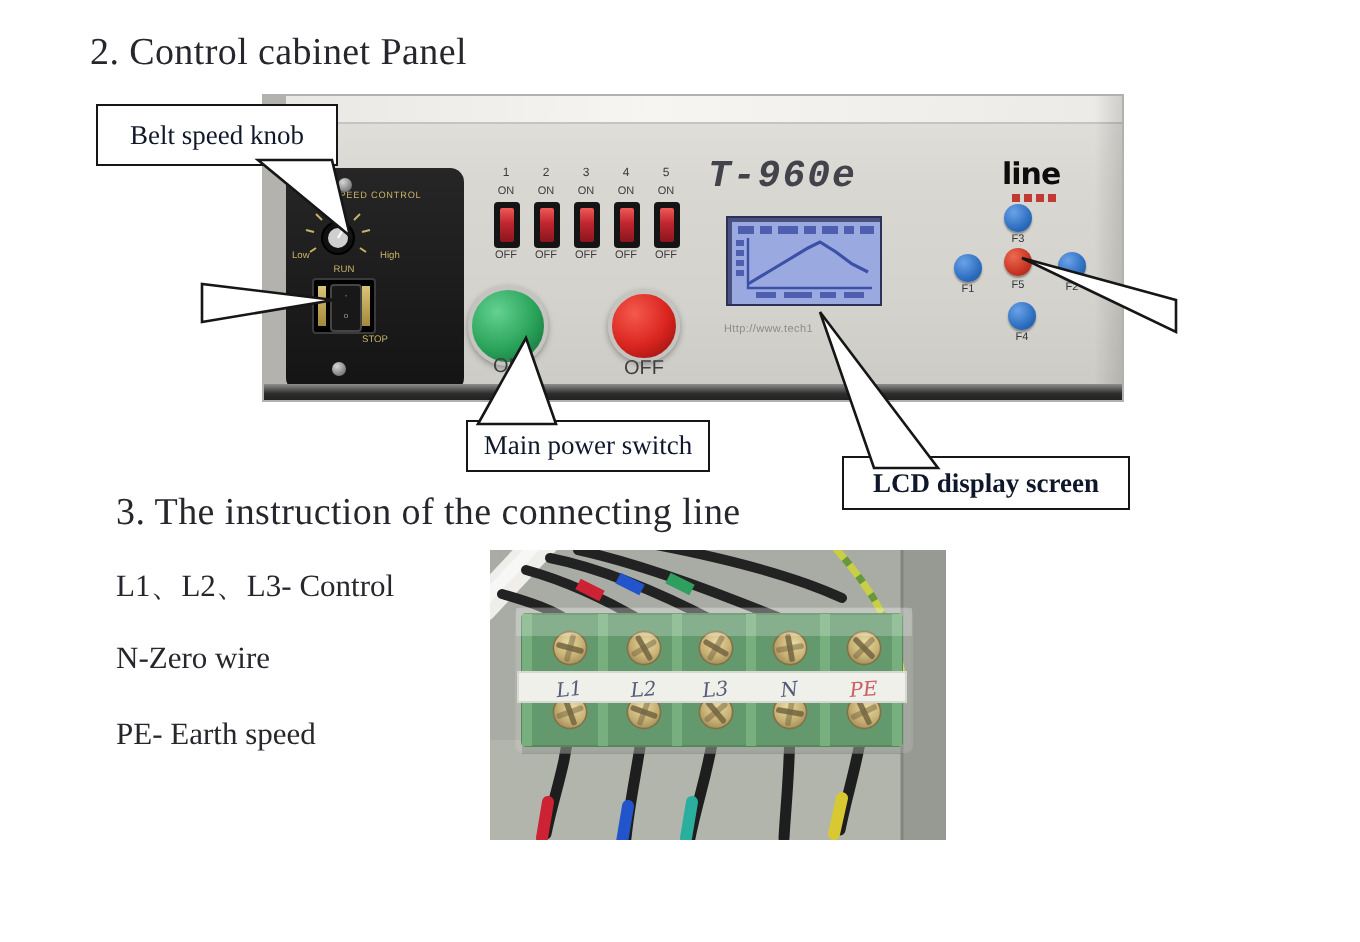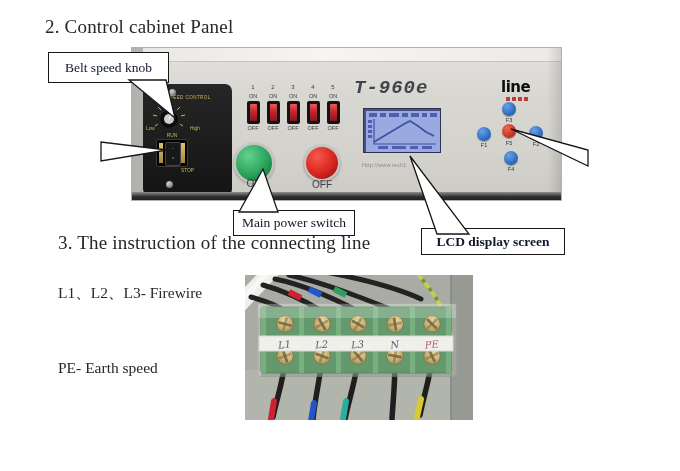--- a/index.html
+++ b/index.html
@@ -241,22 +241,23 @@
   <svg id="tails" width="680" height="471">
     <g fill="#ffffff" stroke="#161616" stroke-width="1.3">
       <polygon points="129,80 166,80 175,118"></polygon>
       <polygon points="101,142 101,161 167,150"></polygon>
       <polygon points="239,212 263,169 278,212"></polygon>
       <polygon points="437,234 469,234 410,156"></polygon>
       <polygon points="588,150 588,166 511,129"></polygon>
     </g>
   </svg>
 
-  <div class="heading" style="left:58px;top:232px;">3. The instruction of the connecting line</div>
-  <div class="wline" style="left:58px;top:283px;">L1、L2、L3- Firewire</div>
+  <div class="heading" style="left:58px;top:246px;">3. The instruction of the connecting line</div>
+  <div class="wline" style="left:58px;top:283px;">L1、L2、L3- Control</div>
+  <div class="wline" style="left:58px;top:321px;">N-Zero wire</div>
   <div class="wline" style="left:58px;top:359px;">PE- Earth speed</div>
 
   <div id="terminal-photo">
     <svg width="228" height="145" viewBox="0 0 228 145">
       <defs>
         <radialGradient id="brassG" cx="40%" cy="35%" r="75%">
           <stop offset="0%" stop-color="#e6d494"></stop>
           <stop offset="60%" stop-color="#bfa45e"></stop>
           <stop offset="100%" stop-color="#8c763c"></stop>
         </radialGradient>

